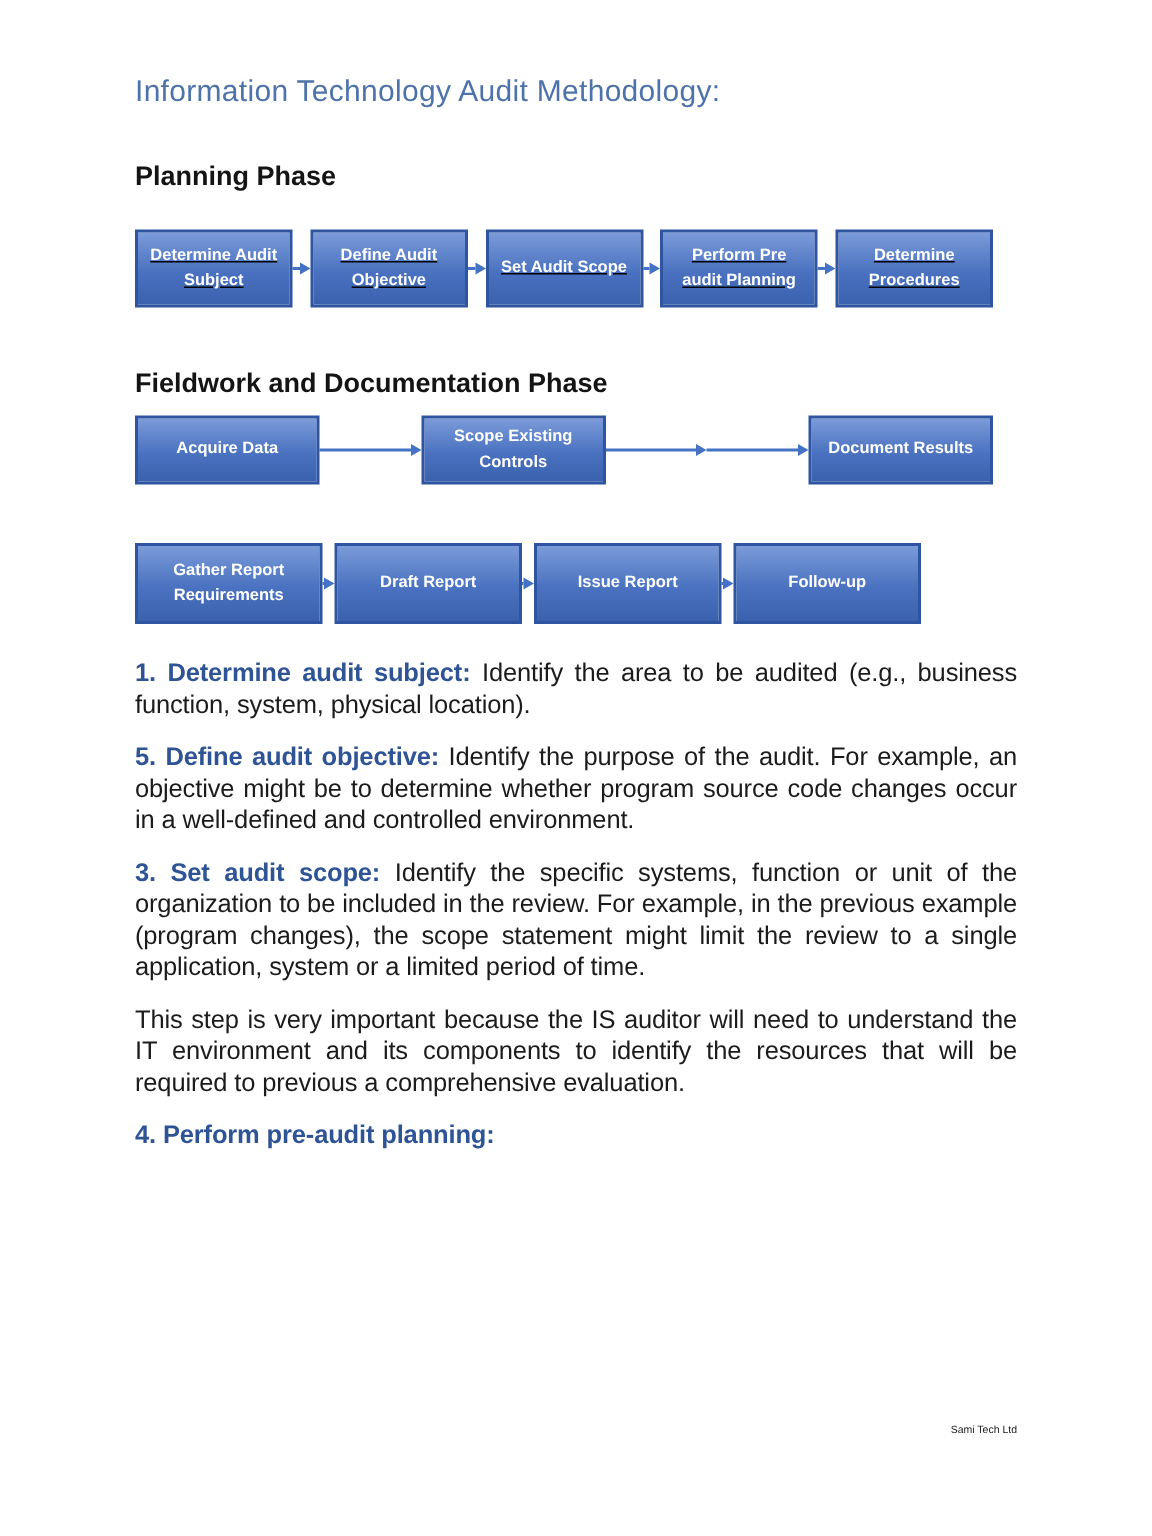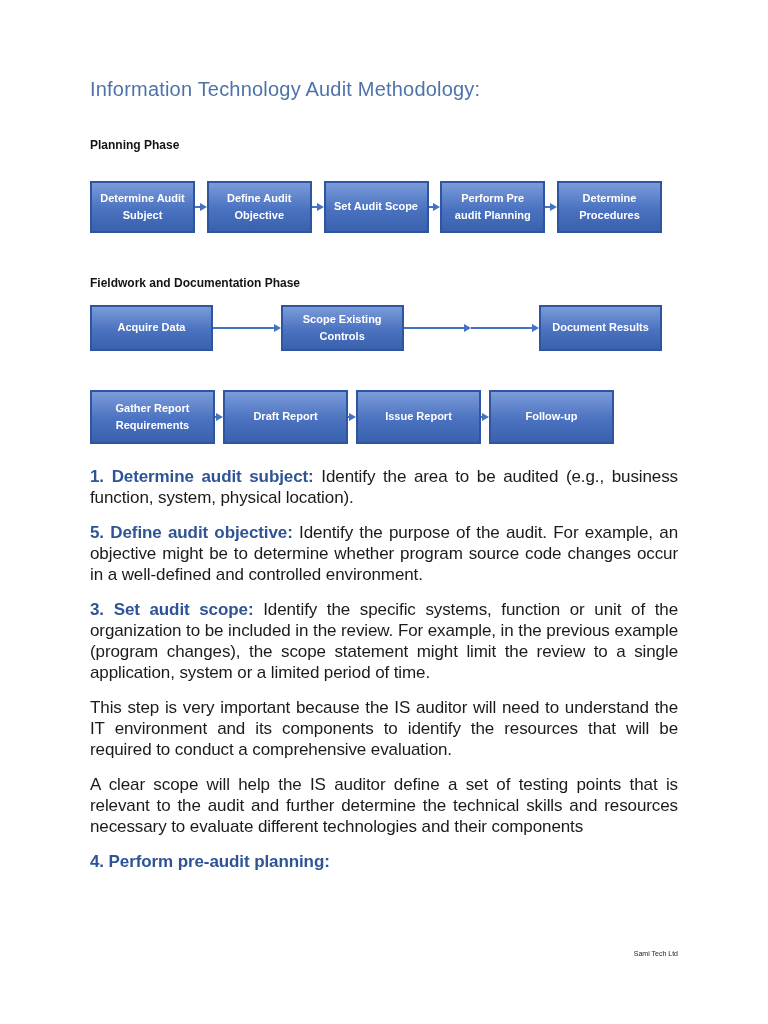--- a/index.html
+++ b/index.html
@@ -4,27 +4,27 @@
 <style>
   html, body { margin:0; padding:0; background:#ffffff; }
   .page {
     position:relative; width:768px; height:1024px; margin:0 auto;
     background:#ffffff; overflow:hidden;
     font-family:"Liberation Sans", sans-serif;
   }
   .content { padding:0 90px; }
 
   .title {
-    margin:0 0 37px; padding-top:78px;
+    margin:0 0 37px; padding-top:50px;
     font-size:20px; font-weight:normal; letter-spacing:.2px;
     color:var(--c-title, #4e73ab);
   }
 
   .phase h2 {
-    margin:0; font-size:12px; line-height:15px; font-weight:bold; color:#141414;
+    margin:0; font-size:18px; line-height:15px; font-weight:bold; color:#141414;
   }
   .flow { display:flex; align-items:center; }
   .box {
     box-sizing:border-box; display:flex; align-items:center; justify-content:center;
     text-align:center; color:#ffffff; font-weight:bold; font-size:11px; line-height:1.55;
     padding:2px 6px;
     background:linear-gradient(180deg, var(--c-box_top,#7b9bd9) 0%, var(--c-box_mid,#4a72c0) 55%, var(--c-box_bottom,#3a61ad) 100%);
     border:2px solid var(--c-box_border,#2f55a0);
   }
   .connector { flex:1 1 0; display:flex; align-items:center; min-width:8px; }
@@ -32,21 +32,21 @@
   .connector::after {
     content:""; width:0; height:0;
     border-left:7px solid var(--c-arrow,#4472c4);
     border-top:4px solid transparent; border-bottom:4px solid transparent;
   }
 
   .phase-planning  h2 { margin-bottom:28px; }  .phase-planning  { margin-bottom:43px; }
   .phase-fieldwork h2 { margin-bottom:14px; }  .phase-fieldwork { margin-bottom:39px; }
   .phase-reporting h2 { margin-bottom:26px; }  .phase-reporting { margin-bottom:22px; }
 
-  .flow-1 { width:572px; }  .flow-1 .box { flex:0 0 105px; height:52px; }
+  .flow-1 { width:572px;text-decoration:underline; }  .flow-1 .box { flex:0 0 105px; height:52px; }
   .flow-2 { width:572px; }  .flow-2 .box { flex:0 0 123px; height:46px; }
   .flow-3 { width:467px; }  .flow-3 .box { flex:0 0 125px; height:54px; }
 
   .bodytext p {
     margin:0 0 14px; font-size:17px; line-height:21px; letter-spacing:-0.1px;
     text-align:justify; color:var(--c-text,#1b1b1b);
   }
   .lead { color:var(--c-lead,#2f5496); font-weight:bold; }
 
   .footer { position:absolute; top:950px; right:90px; font-size:7px; color:#222222; }
@@ -95,21 +95,20 @@
         <div class="box">Issue Report</div>
         <div class="connector"></div>
         <div class="box">Follow-up</div>
       </div>
     </section>
 
     <section class="bodytext">
       <p><strong class="lead">1. Determine audit subject:</strong> <span>Identify the area to be audited (e.g., business function, system, physical location).</span></p>
       <p><strong class="lead">5. Define audit objective:</strong> <span>Identify the purpose of the audit. For example, an objective might be to determine whether program source code changes occur in a well-defined and controlled environment.</span></p>
       <p><strong class="lead">3. Set audit scope:</strong> <span>Identify the specific systems, function or unit of the organization to be included in the review. For example, in the previous example (program changes), the scope statement might limit the review to a single application, system or a limited period of time.</span></p>
-      <p><span>This step is very important because the IS auditor will need to understand the IT environment and its components to identify the resources that will be required to conduct a comprehensive evaluation.</span></p>
-      <p><span>A clear scope will help the IS auditor define a set of testing points that is relevant to the audit and further determine the technical skills and resources necessary to evaluate different technologies and their components</span></p>
+      <p><span>This step is very important because the IS auditor will need to understand the IT environment and its components to identify the resources that will be required to previous a comprehensive evaluation.</span></p>
       <p><strong class="lead">4. Perform pre-audit planning:</strong></p>
     </section>
 
   </div>
 
   <div class="footer">Sami Tech Ltd</div>
 </div>
 
 </body></html>

